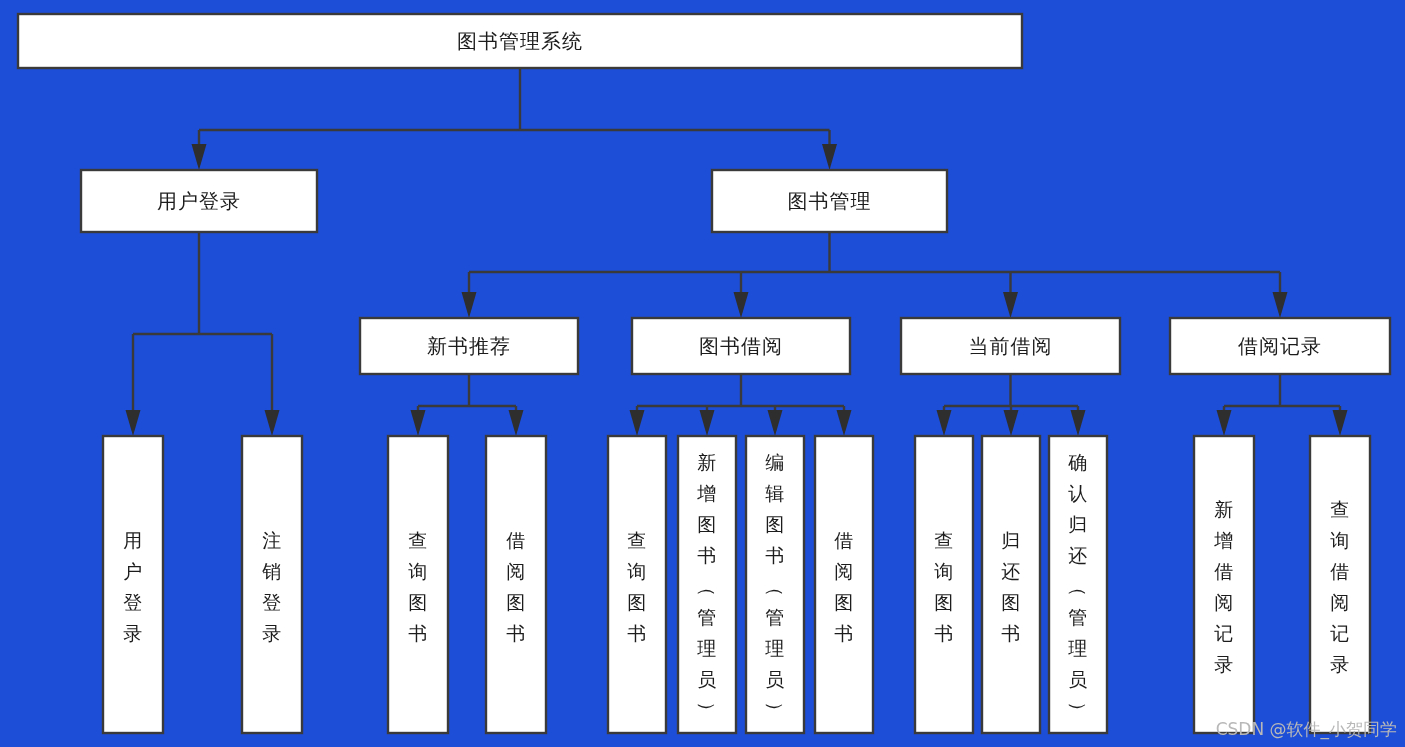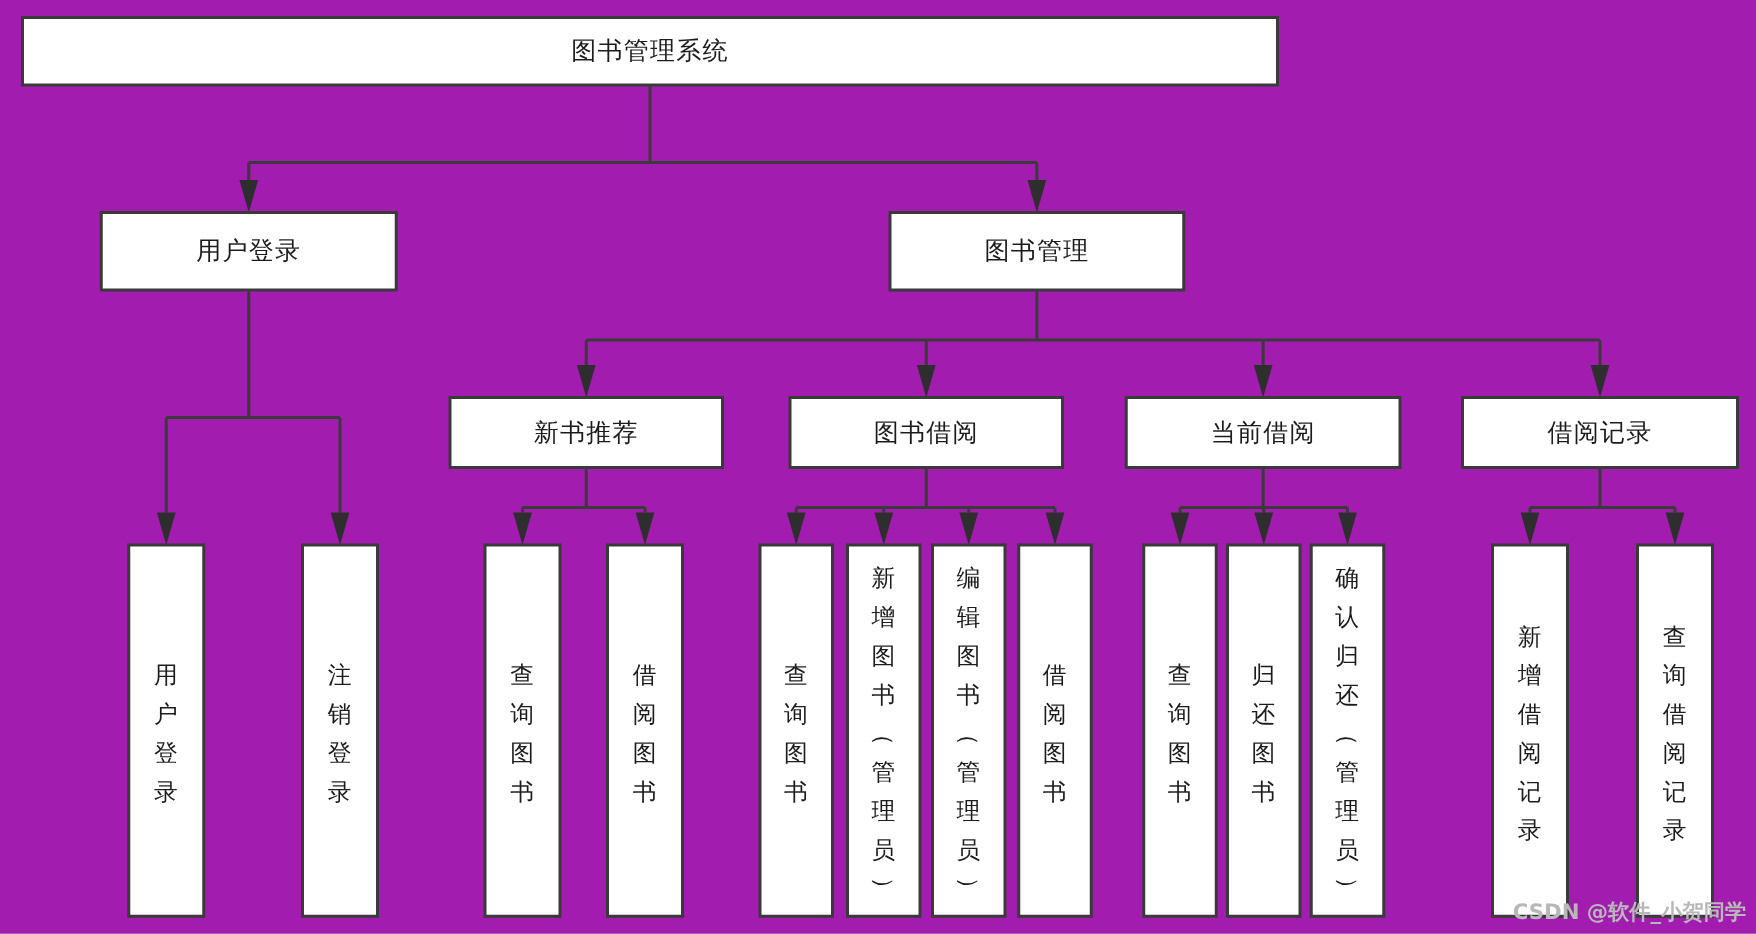--- a/index.html
+++ b/index.html
@@ -12,21 +12,21 @@
     width: 1405px;
     height: 747px;
     overflow: hidden;
     font-family: "DejaVu Sans", "Liberation Sans", sans-serif;
     position: relative;
   }
   #diagram-root {
     position: relative;
     width: 1405px;
     height: 747px;
-    background: #a21caf;
+    background: #1d4ed8;
   }
   svg.diagram-canvas {
     position: absolute;
     left: 0;
     top: 0;
     width: 1405px;
     height: 747px;
     display: block;
   }
   .node-box {
@@ -62,21 +62,20 @@
   .watermark-text {
     position: absolute;
     right: 8px;
     bottom: 6px;
     font-family: "DejaVu Sans", "Liberation Sans", sans-serif;
     font-size: 17px;
     color: #b8b8b8;
     white-space: nowrap;
     pointer-events: none;
     user-select: none;
-    font-weight: bold;
   }
 </style>
 </head>
 <body>
 
 <div id="diagram-root">
   <svg class="diagram-canvas" viewBox="0 0 1405 747" preserveAspectRatio="none">
     <g id="edges-layer">
         <g>
           <path d="M 520 68 L 520 130" class="connector-line"></path>

